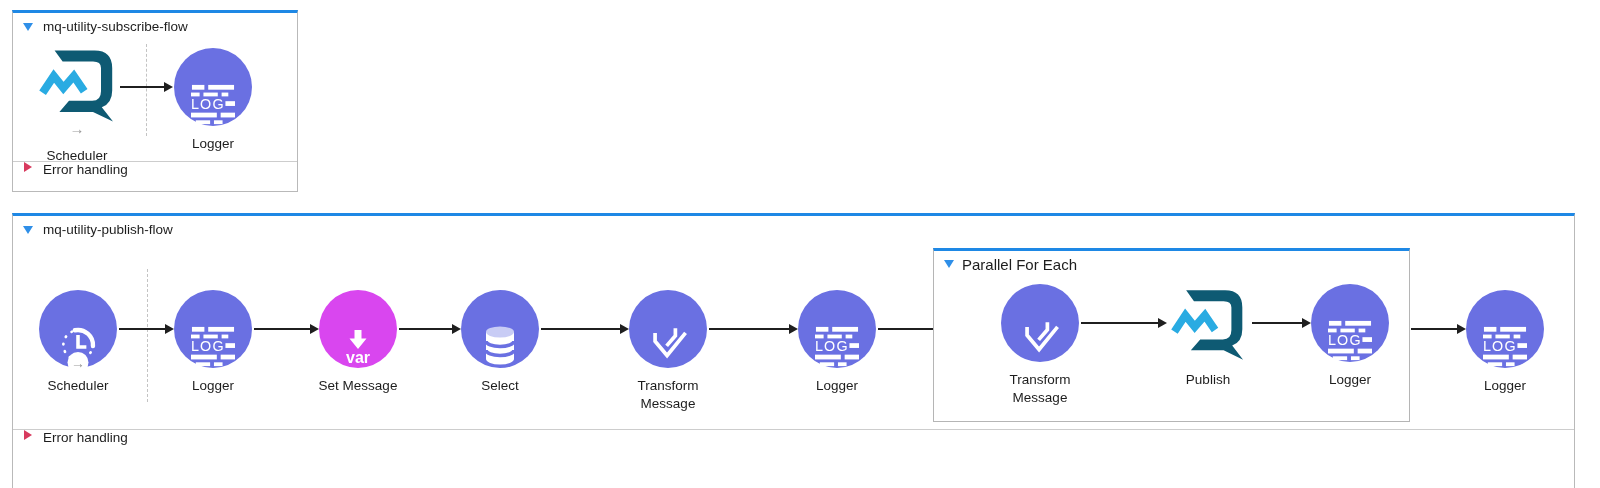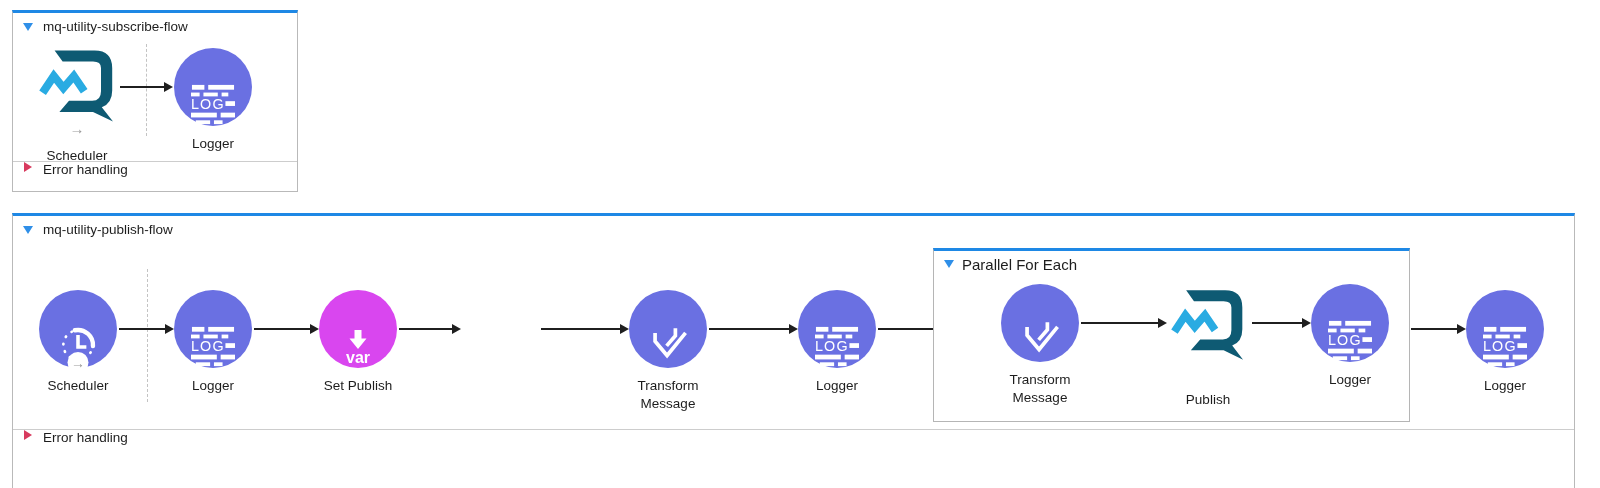--- a/index.html
+++ b/index.html
@@ -156,25 +156,38 @@
 
     <div class="node" style="left:290px;top:47px;">
       <div class="icon-wrap">
         <div class="circle green">
           <svg width="44" height="44" viewBox="0 0 44 44">
             <path d="M22 25 L13.5 14.5 L18.5 14.5 L18.5 6 L25.5 6 L25.5 14.5 L30.5 14.5 Z" fill="#fff"></path>
             <text x="22" y="39" fill="#fff" font-size="16" font-weight="bold" text-anchor="middle" font-family="Liberation Sans, sans-serif">var</text>
           </svg>
         </div>
       </div>
-      <div class="node-label">Set Publish</div>
+      <div class="node-label">Set Message</div>
     </div>
 
     <div class="arrow" style="left:386px;top:85px;width:60px;"></div>
 
+    <div class="node" style="left:432px;top:47px;">
+      <div class="icon-wrap">
+        <div class="circle purple">
+          <svg width="40" height="44" viewBox="0 0 40 44">
+            <path d="M6 8 L6 35 A14 5.5 0 0 0 34 35 L34 8 Z" fill="#fff"></path>
+            <ellipse cx="20" cy="8" rx="14" ry="5.5" fill="#c8ccf5"></ellipse>
+            <path d="M6 17 A14 5.5 0 0 0 34 17" fill="none" stroke="#6a70e2" stroke-width="3.5"></path>
+            <path d="M6 26 A14 5.5 0 0 0 34 26" fill="none" stroke="#6a70e2" stroke-width="3.5"></path>
+          </svg>
+        </div>
+      </div>
+      <div class="node-label">Select</div>
+    </div>
 
     <div class="arrow" style="left:528px;top:85px;width:86px;"></div>
 
     <div class="node" style="left:600px;top:47px;">
       <div class="icon-wrap">
         <div class="circle purple">
           <svg width="48" height="48" viewBox="0 0 52 52">
             <path d="M12 14 L12 23 L25 38.5 L45 14" fill="none" stroke="#fff" stroke-width="4" stroke-linejoin="miter"></path>
             <path d="M24.5 28 L34 17 L34 9" fill="none" stroke="#fff" stroke-width="4" stroke-linejoin="miter"></path>
           </svg>
@@ -221,21 +234,21 @@
               <path d="M12 14 L12 23 L25 38.5 L45 14" fill="none" stroke="#fff" stroke-width="4" stroke-linejoin="miter"></path>
               <path d="M24.5 28 L34 17 L34 9" fill="none" stroke="#fff" stroke-width="4" stroke-linejoin="miter"></path>
             </svg>
           </div>
         </div>
         <div class="node-label">Transform Message</div>
       </div>
 
       <div class="arrow" style="left:147px;top:71px;width:84px;"></div>
 
-      <div class="node" style="left:219px;top:33px;gap:20px;">
+      <div class="node" style="left:219px;top:33px;">
         <div class="icon-wrap">
           <svg width="80" height="78" viewBox="0 0 100 100">
             <path d="M22 8 L72 8 Q94 8 94 30 L94 58 Q94 74 81 79 L95 97 L70 85 L28 85 L40 71 L69 71 Q80 71 80 59 L80 30 Q80 22 70 22 L32 22 Z" fill="#0e5a73"></path>
             <polyline points="7,61 21,40 33,55 46,40 59,59" fill="none" stroke="#29abe2" stroke-width="10" stroke-linecap="butt" stroke-linejoin="miter"></polyline>
           </svg>
         </div>
         <div class="node-label">Publish</div>
       </div>
 
       <div class="arrow" style="left:318px;top:71px;width:57px;"></div>

